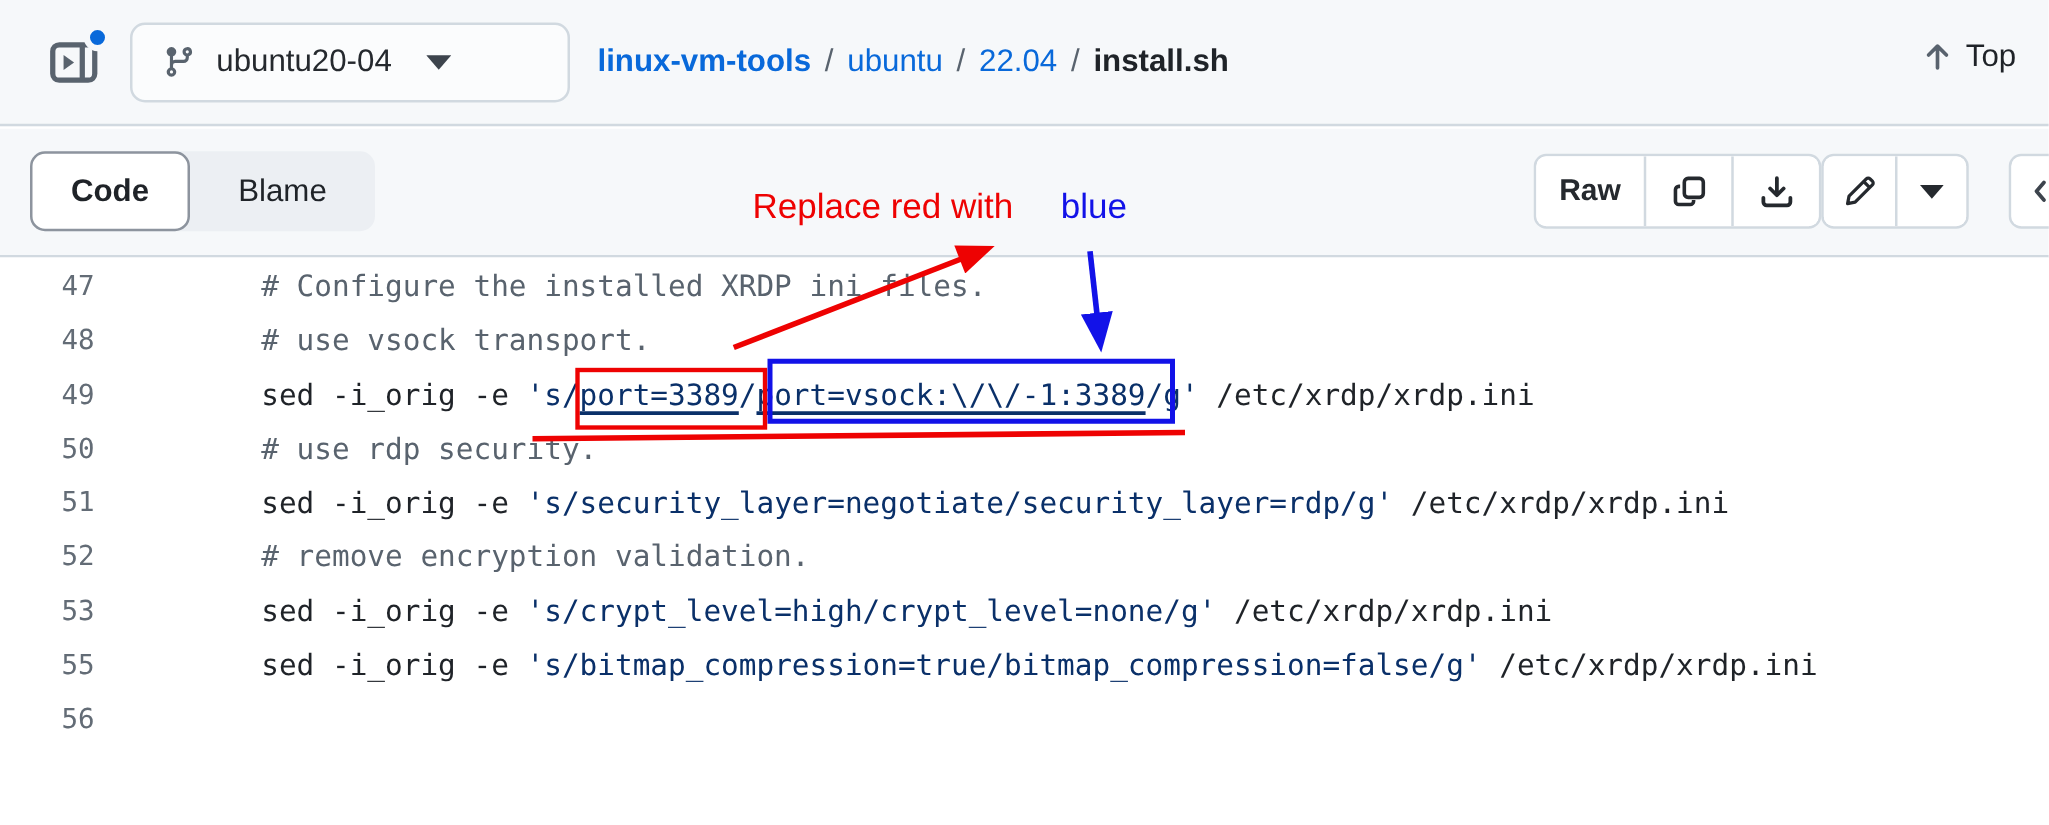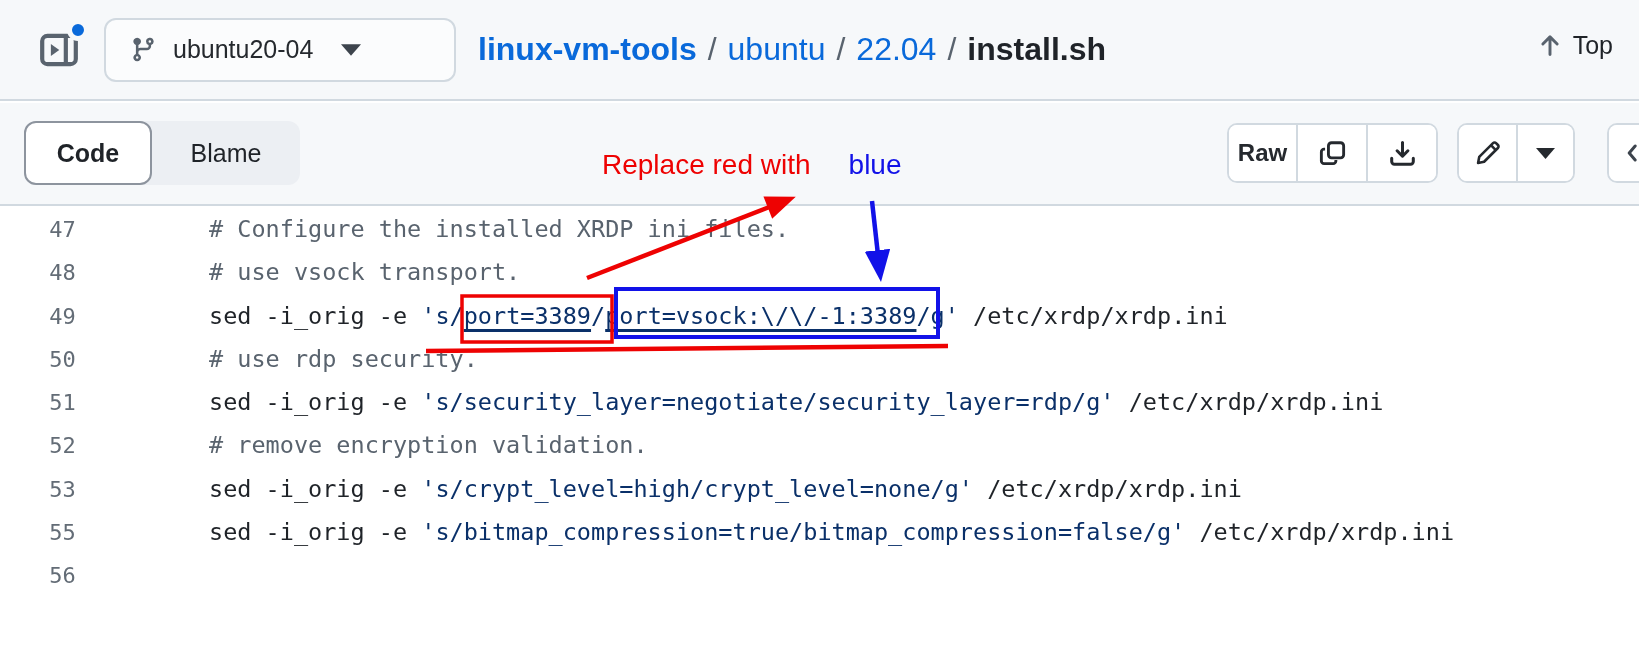--- a/index.html
+++ b/index.html
@@ -14,21 +14,21 @@
   .sidebar-toggle { position:relative; margin-left:36px; width:46px; height:46px;
                     display:flex; align-items:center; justify-content:center; cursor:pointer; }
   .notif-dot { position:absolute; right:-7px; top:-8px; width:22px; height:22px;
                border-radius:50%; border:5px solid #f6f8fa; }
   .branch-btn { margin-left:22px; width:352px; height:64px; background:#fbfcfd;
                 border:2px solid #d1d9e0; border-radius:12px; display:flex;
                 align-items:center; padding:0 24px; cursor:pointer; }
   .branch-btn .label { font-size:25px; font-weight:400; color:#25292e; margin-left:16px; }
   .branch-btn .caret { margin-left:28px; }
   .breadcrumb { margin-left:22px; display:flex; align-items:baseline; gap:11px;
-                font-size:32px; white-space:nowrap; }
+                font-size:25px; white-space:nowrap; }
   .crumb-link { color:#0969da; text-decoration:none; cursor:pointer; }
   .crumb-repo { font-weight:700; }
   .crumb-sep { color:#59636e; }
   .crumb-file { font-weight:700; color:#1f2328; }
   .top-link { position:absolute; right:26px; top:0; height:90px; display:flex;
               align-items:center; gap:10px; cursor:pointer; }
   .top-link .label { font-size:25px; color:#1f2328; }
 
   
   .toolbar { position:absolute; left:0; top:103px; width:1639px; height:103px;
@@ -38,21 +38,21 @@
   .tab { height:64px; display:flex; align-items:center; justify-content:center;
          font-size:25px; cursor:pointer; border-radius:12px; color:#1f2328; }
   .tab-active { width:128px; background:#fff; border:2.5px solid #8d949e; font-weight:700; }
   .tab-inactive { width:148px; font-weight:400; }
   .btn-group { position:absolute; top:20px; height:60px; display:flex;
                background:#fff; border:2px solid #d1d9e0; border-radius:10px; overflow:hidden; }
   .btn-seg { height:100%; display:flex; align-items:center; justify-content:center;
              cursor:pointer; background:#fff; }
   .btn-seg + .btn-seg { border-left:2px solid #d1d9e0; }
   .raw-label { font-size:24px; font-weight:600; color:#25292e; }
-  .g-raw  { left:1227px; } .g-raw .btn-seg { width:70px; } .g-raw .btn-seg:first-child { width:67px; }
+  .g-raw  { left:1227px; } .g-raw .btn-seg { width:70px; } .g-raw .btn-seg:first-child { width:86px; }
   .g-edit { left:1457px; } .g-edit .btn-seg { width:57px; }
   .g-sym  { left:1607px; width:64px; } .g-sym .btn-seg { width:64px; }
 
   
   .code-area { position:absolute; left:0; top:206px; width:1639px; height:454px;
                background:#fff; padding-top:2px;
                font-family:"DejaVu Sans Mono", monospace; font-size:23.5px; }
   .code-line { display:flex; height:43.3px; line-height:43.3px; white-space:pre; }
   .ln { width:125px; text-align:center; color:#636c76; cursor:pointer;
         font-size:22px; flex:none; }

